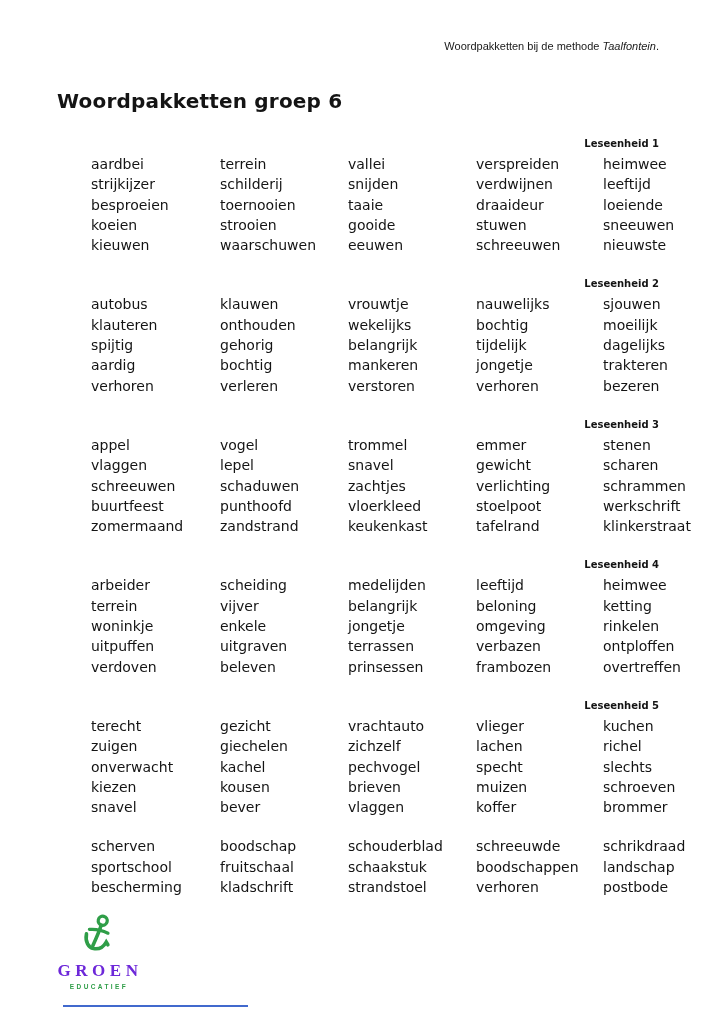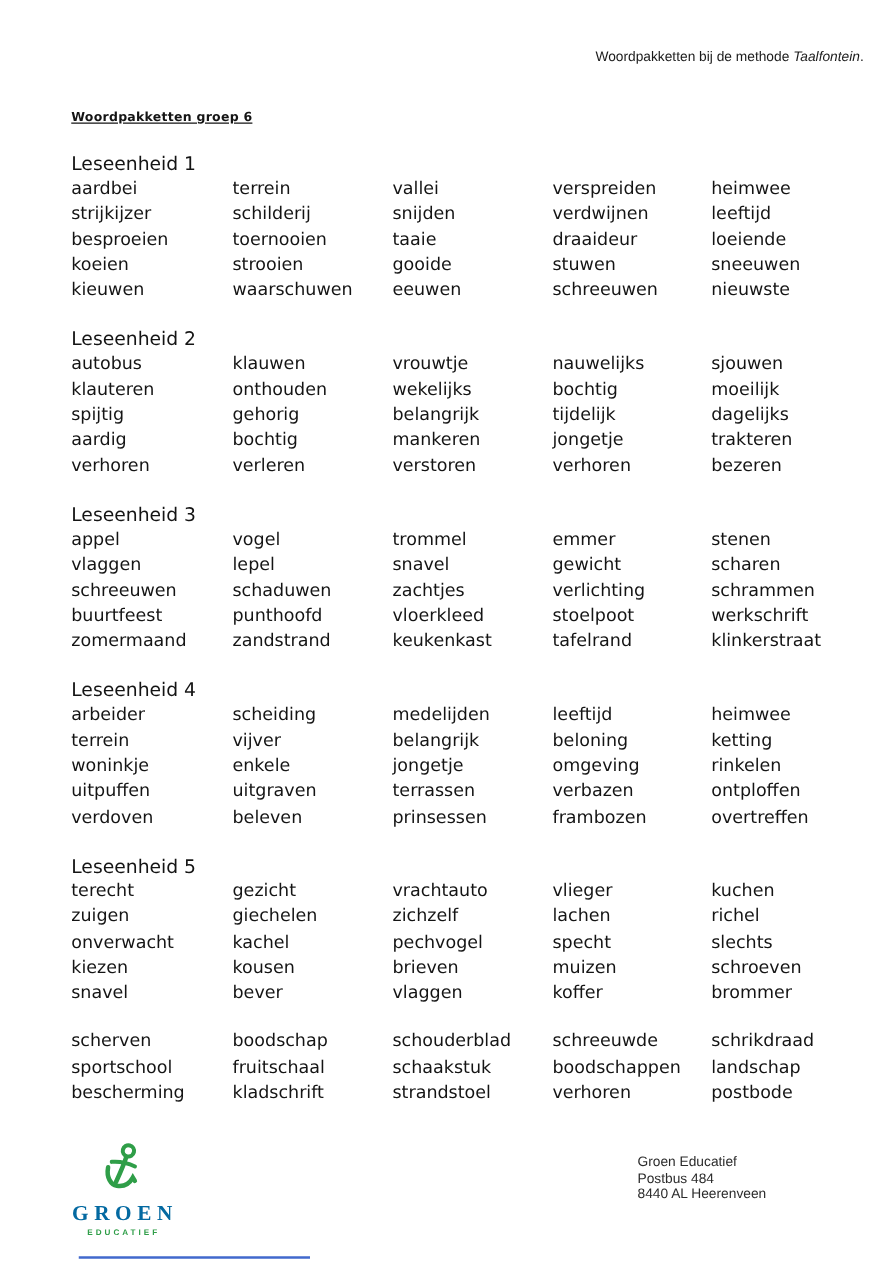--- a/index.html
+++ b/index.html
@@ -6,67 +6,68 @@
   html,body { background:#e8e8e8; }
   .page {
     position:relative;
     width:716px; height:1013px;
     background:#ffffff;
     font-family:"DejaVu Sans", sans-serif;
     color:#141414;
     overflow:hidden;
     margin:0 auto;
   }
-  .content { padding:40px 25px 0 57px; }
+  .content { padding:40px 57px 0 57px; }
 
   .doc-note {
     text-align:right;
     font-family:"Liberation Sans", sans-serif;
     font-size:11px;
     color:#1a1a1a;
     line-height:13px;
   }
   .doc-note .italic { font-style:italic; }
 
   .page-title {
     margin-top:36px;
-    font-size:10px;
+    font-size:20px;
     font-weight:bold;
-    text-decoration:underline;
     letter-spacing:0.2px;
   }
 
   .sections { margin-top:21px; }
   .section { margin-bottom:19px; }
   .sec-heading {
-    font-size:15px;
-    font-weight:normal;
+    font-size:10px;
+    font-weight:bold;
     line-height:20px;
+    text-align:right;
   }
   .word-grid {
     display:grid;
     grid-template-columns:129px 128px 128px 127px auto;
     grid-auto-rows:20.3px;
     font-size:14px;
     line-height:20.3px;
     white-space:nowrap;
+    margin-left:34px;
   }
 
   .footer { position:absolute; left:0; top:908px; width:716px; height:105px; }
   .logo {
     position:absolute; left:50px; top:4px;
     width:96px; text-align:center;
   }
   .logo-anchor { display:inline-block; transform:rotate(14deg); }
   .logo-name {
     font-family:"Liberation Serif", serif;
     font-size:17px;
     font-weight:600;
     letter-spacing:4.5px;
-    color:#0369a1;
+    color:#6d28d9;
     margin-top:1px;
     margin-left:4px; 
   }
   .logo-tagline {
     font-family:"Liberation Sans", sans-serif;
     font-size:6.5px;
     font-weight:bold;
     letter-spacing:2.4px;
     color:#2f9e48;
     margin-top:2px;
@@ -277,21 +278,16 @@
           <circle cx="21" cy="8.5" r="5" stroke="#2f9e48" stroke-width="3.6"></circle>
           <path d="M20.5 14 C20 22, 18.5 30, 17 38" stroke="#2f9e48" stroke-width="4" stroke-linecap="round"></path>
           <path d="M9 21.5 C15 19.5, 23 19, 30 20.5" stroke="#2f9e48" stroke-width="3.6" stroke-linecap="round"></path>
           <path d="M7 27 C7.5 36, 13 41.5, 18.5 41 C25 40.5, 29 36, 30.5 30.5 L33 33" stroke="#2f9e48" stroke-width="4" stroke-linecap="round" fill="none"></path>
         </svg>
       </span>
       <div class="logo-name">GROEN</div>
       <div class="logo-tagline">EDUCATIEF</div>
     </div>
 
-    <div class="address">
-      <div>Groen Educatief</div>
-      <div>Postbus 484</div>
-      <div>8440 AL Heerenveen</div>
-    </div>
 
     <div class="bottom-line"></div>
   </div>
 </div>
 
 </body></html>

